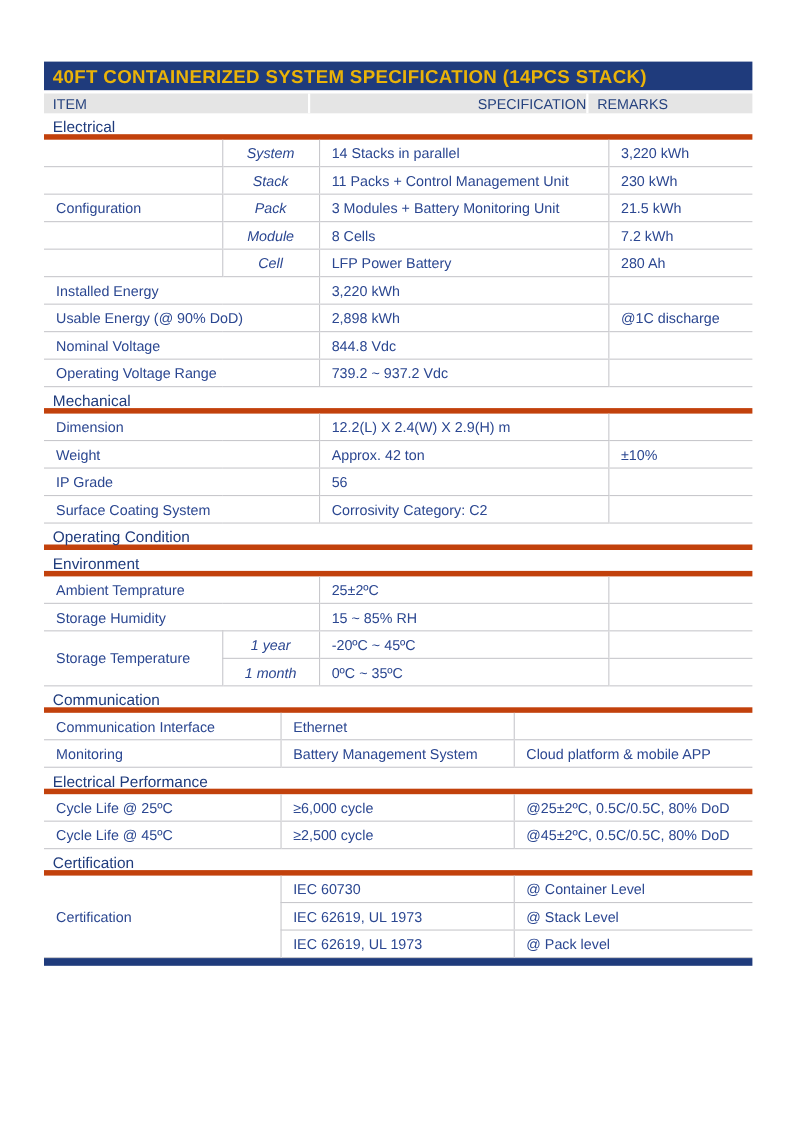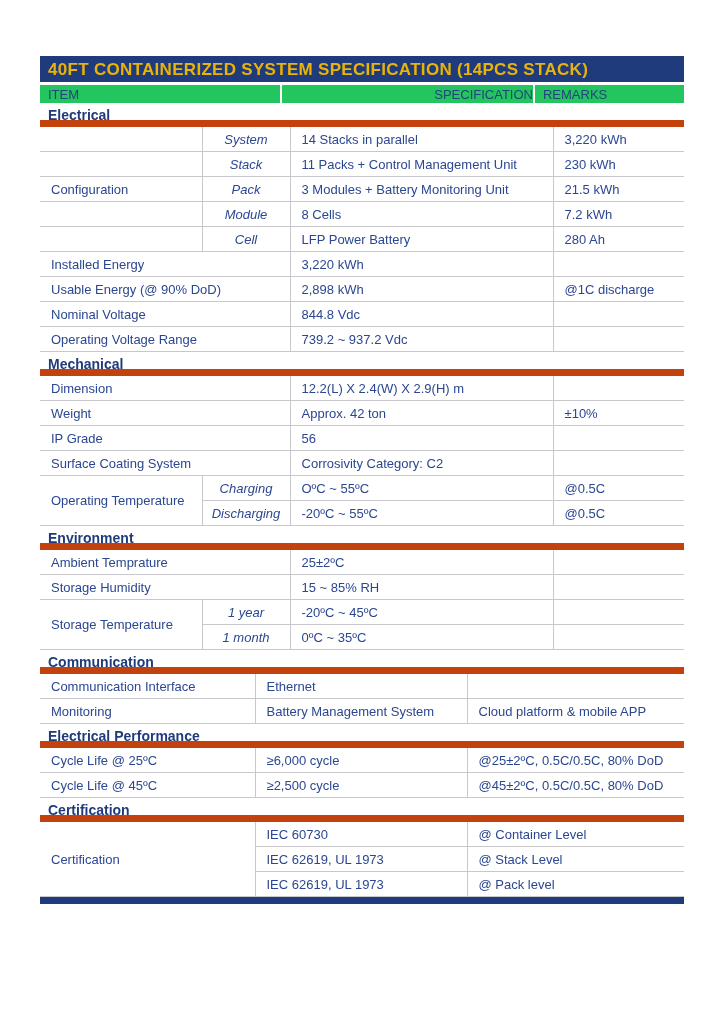--- a/index.html
+++ b/index.html
@@ -15,34 +15,34 @@
   .title-bar {
     background: #1F3B7C; color: #eab308;
     font-weight: bold; font-size: 17px; letter-spacing: 0.3px;
     height: 26px; line-height: 27px;
     padding-left: 8px; box-sizing: border-box;
     white-space: nowrap;
   }
 
   .header-row { display: flex; margin-top: 3px; height: 18px; }
   .header-cell {
-    background: #22c55e; color: #27437F;
+    background: #e5e5e5; color: #27437F;
     font-size: 13px; line-height: 19px;
     padding-left: 8px; box-sizing: border-box;
     overflow: hidden; white-space: nowrap;
   }
   .hc1 { width: 250px; }
   .hc2 { width: 263px; border-left: 2px solid #ffffff; text-align: right; }
   .hc3 { width: 157px; border-left: 2px solid #ffffff; }
 
   .section-title {
-    color: #1F3B7C; font-weight: bold; font-size: 14px;
+    color: #1F3B7C; font-weight: normal; font-size: 14px;
     height: 24px; line-height: 25px;
     padding-left: 8px; box-sizing: border-box;
-    border-bottom: 7px solid #c2410c;
+    border-bottom: 5px solid #c2410c;
     white-space: nowrap;
   }
 
   table.spec-table {
     border-collapse: collapse; table-layout: fixed;
     width: 644px;
   }
   table.spec-table td {
     height: 24px;
     font-size: 13px; color: #2B4791;
@@ -156,51 +156,31 @@
               <td class="spec-cell vline">56</td>
               <td class="remarks-cell vline"></td>
             </tr>
             <tr>
               <td class="item-cell" colspan="2">Surface Coating System</td>
               <td class="spec-cell vline">Corrosivity Category: C2</td>
               <td class="remarks-cell vline"></td>
             </tr>
           </tbody>
         </table>
+        <div class="section-title">Operating Condition</div>
+        <div class="section-title">Environment</div>
         <table class="spec-table">
           <colgroup>
             <col style="width: 162px;">
             <col style="width: 88px;">
             <col style="width: 263px;">
             <col style="width: 131px;">
           </colgroup>
           <tbody>
             <tr>
-              <td class="item-cell" rowspan="2">Operating Temperature</td>
-              <td class="sub-cell vline">Charging</td>
-              <td class="spec-cell vline">OºC ~ 55ºC</td>
-              <td class="remarks-cell vline">@0.5C</td>
-            </tr>
-            <tr>
-              <td class="sub-cell vline">Discharging</td>
-              <td class="spec-cell vline">-20ºC ~ 55ºC</td>
-              <td class="remarks-cell vline">@0.5C</td>
-            </tr>
-          </tbody>
-        </table>
-        <div class="section-title">Environment</div>
-        <table class="spec-table">
-          <colgroup>
-            <col style="width: 162px;">
-            <col style="width: 88px;">
-            <col style="width: 263px;">
-            <col style="width: 131px;">
-          </colgroup>
-          <tbody>
-            <tr>
               <td class="item-cell" colspan="2">Ambient Temprature</td>
               <td class="spec-cell vline">25±2ºC</td>
               <td class="remarks-cell vline"></td>
             </tr>
             <tr>
               <td class="item-cell" colspan="2">Storage Humidity</td>
               <td class="spec-cell vline">15 ~ 85% RH</td>
               <td class="remarks-cell vline"></td>
             </tr>
             <tr>

